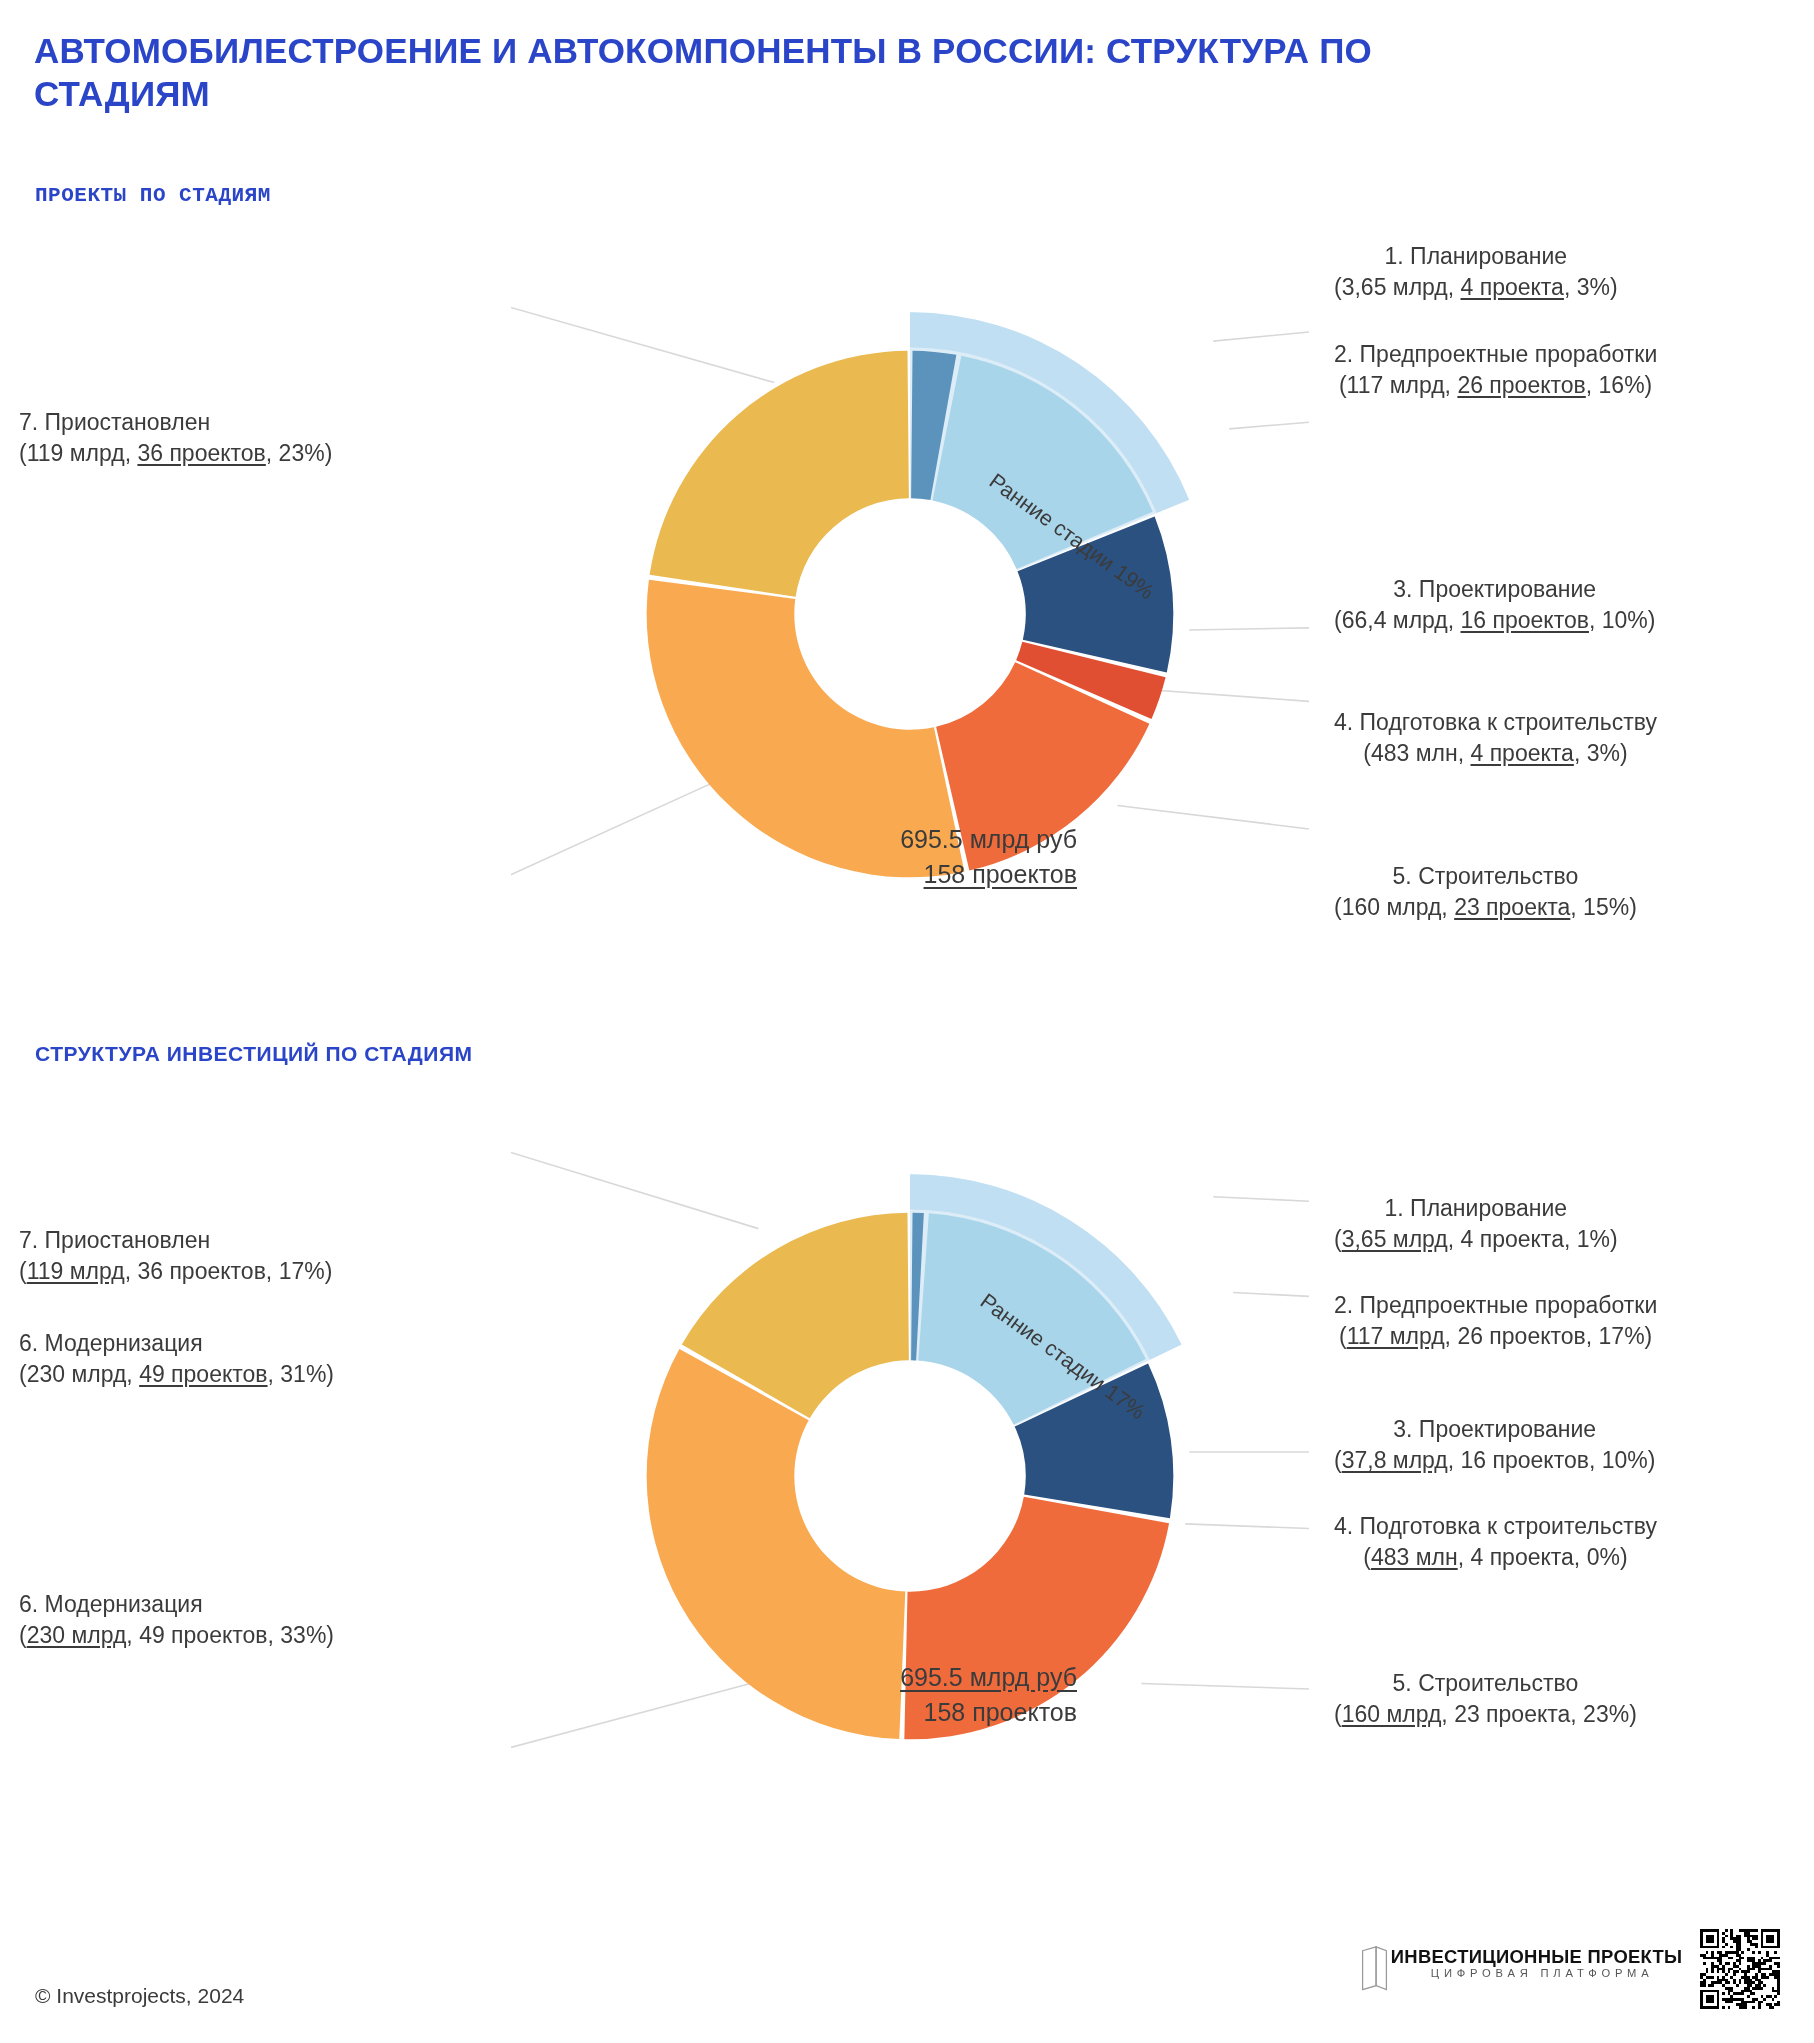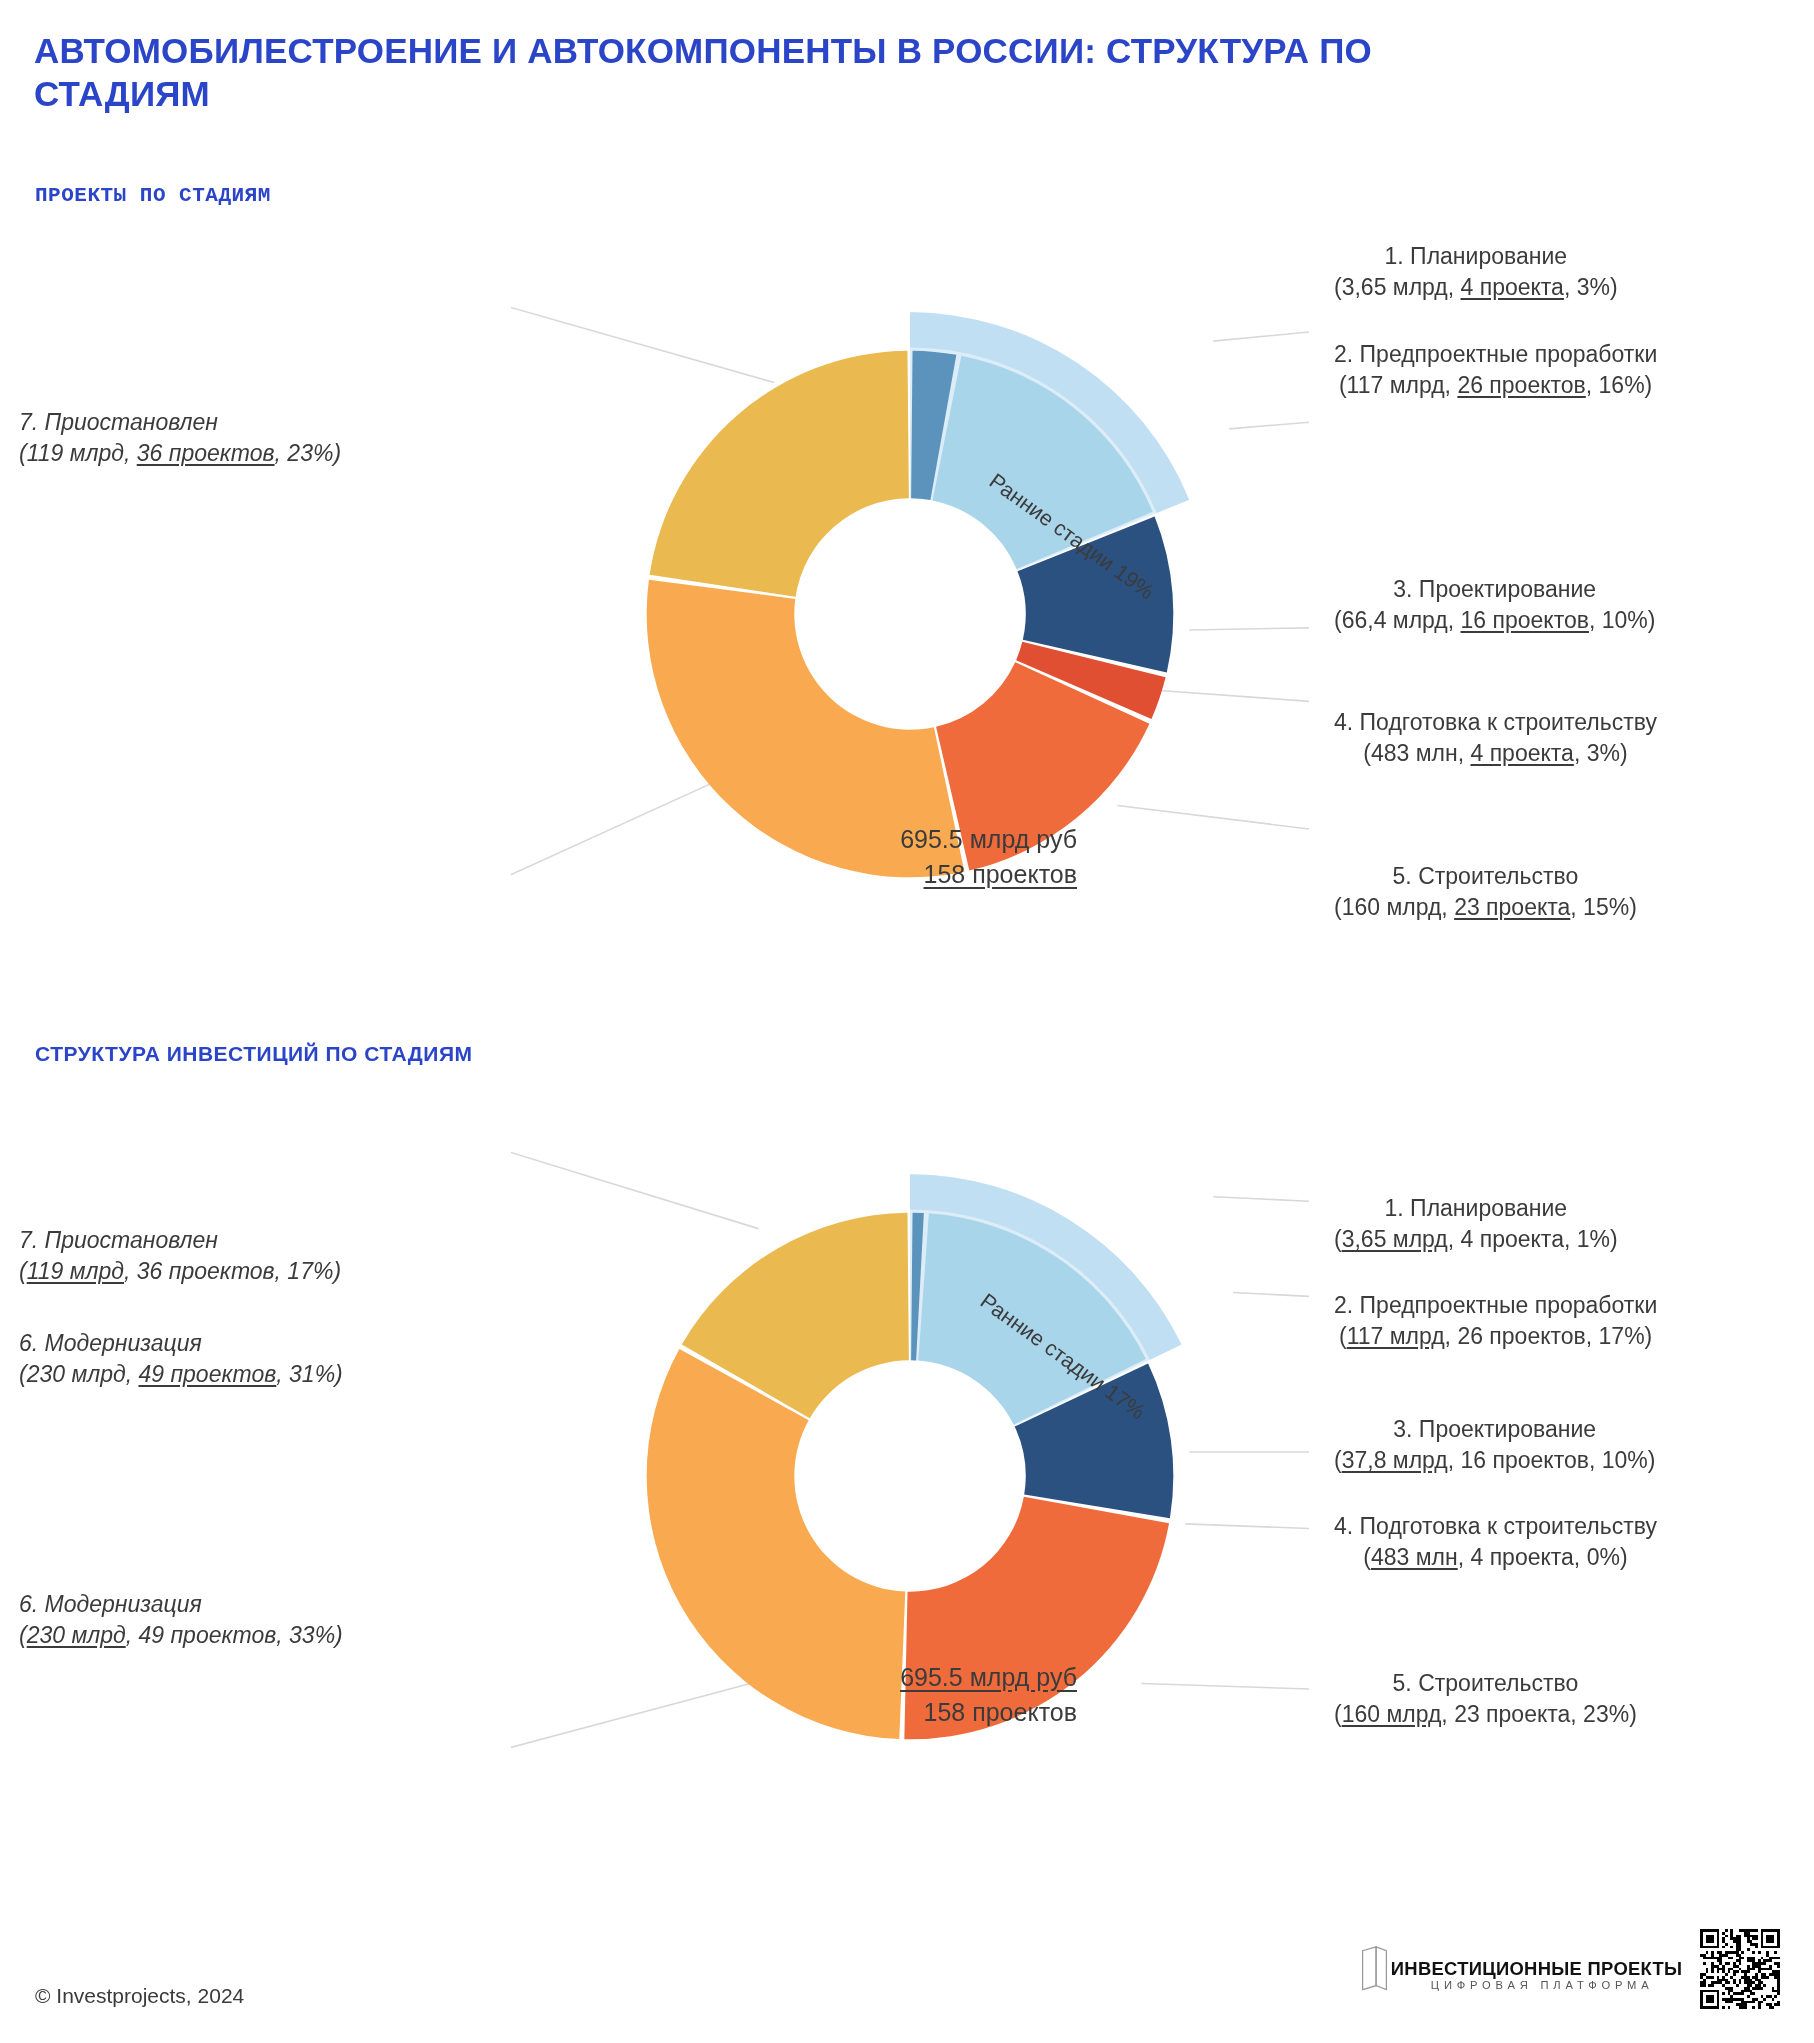--- a/index.html
+++ b/index.html
@@ -59,21 +59,21 @@
     position: absolute;
     font-size: 23px;
     line-height: 1.34;
     color: #3b3b3b;
     white-space: nowrap;
   }
   .lbl .l1 { display: block; }
   .lbl .l2 { display: block; }
   .lbl .u { text-decoration: underline; text-underline-offset: 3.2px; }
   .lbl-right { text-align: center; }
-  .lbl-left  { text-align: left; font-style: italic; }
+  .lbl-left  { text-align: left; }
 
   
   #c1-l7 { left: 19px;   top: 192px; }
   #c1-l6 { left: 19px;   top: 1113px; }
   #c1-l1 { left: 1334px; top: 26px; }
   #c1-l2 { left: 1334px; top: 124px; }
   #c1-l3 { left: 1334px; top: 359px; }
   #c1-l4 { left: 1334px; top: 492px; }
   #c1-l5 { left: 1334px; top: 646px; }
 
@@ -115,21 +115,21 @@
     position: absolute;
     left: 35px; bottom: 35px;
     font-size: 21px;
     color: #3b3b3b;
   }
   .brand {
     position: absolute;
     right: 34px; bottom: 34px;
     display: flex; align-items: center; gap: 17.6px;
   }
-  .brand-mark { display: flex; align-items: flex-end; gap: 2px; }
+  .brand-mark { display: flex; align-items: flex-start; gap: 2px; }
   .brand-text { line-height: 1.15; }
   .brand-name {
     font-size: 18.4px; font-weight: bold;
     letter-spacing: 0.3px; color: #111;
     text-transform: uppercase;
   }
   .brand-sub {
     font-size: 11.2px; letter-spacing: 4.8px;
     color: #555; text-transform: uppercase; margin-left: 40px;
   }

